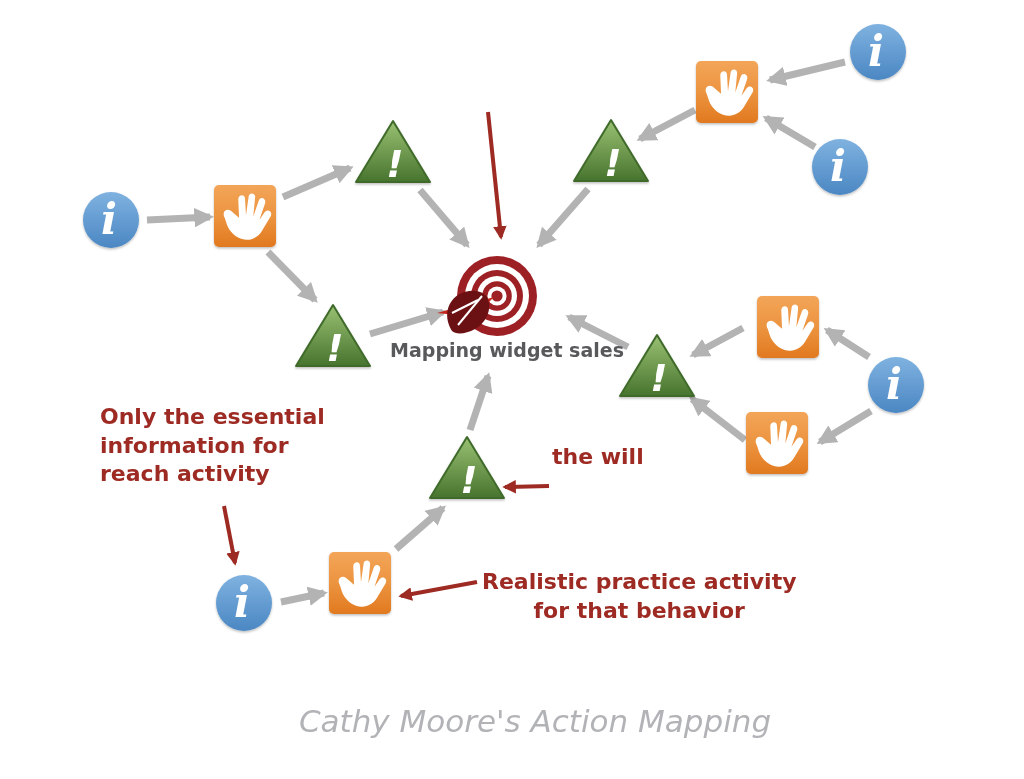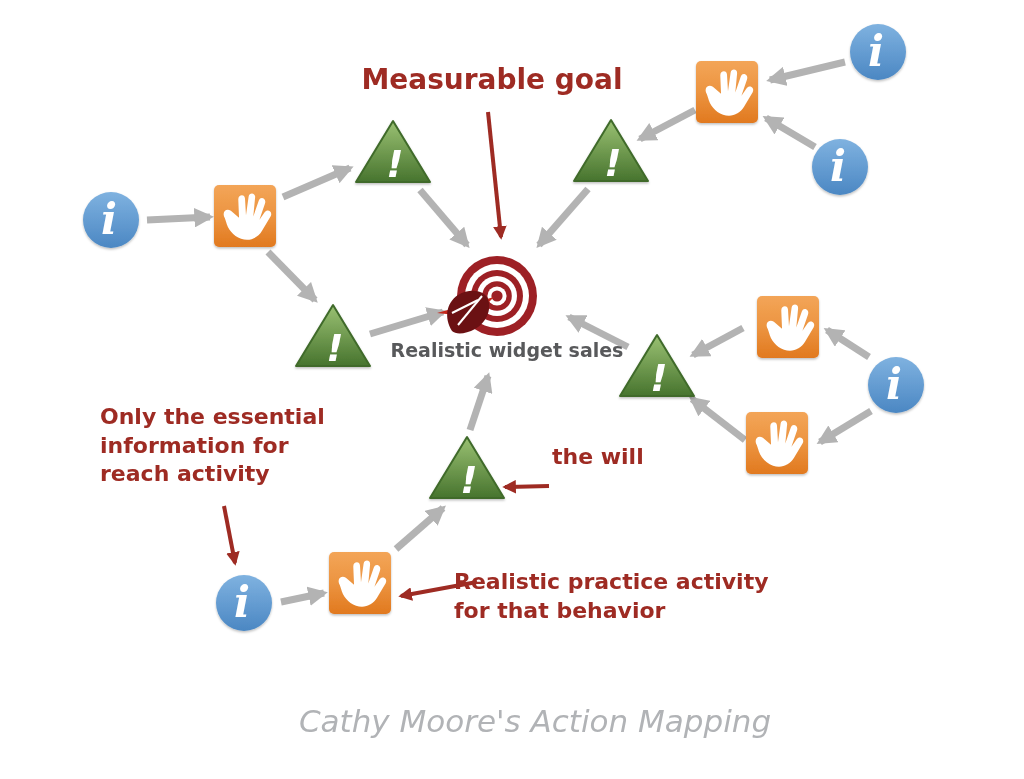--- a/index.html
+++ b/index.html
@@ -10,21 +10,21 @@
   .rarrow{stroke:#9e2b23;stroke-width:4;fill:none;}
   .node-glyph-bang{font-family:"DejaVu Sans",sans-serif;font-weight:bold;font-style:italic;
          font-size:38px;fill:#ffffff;text-anchor:middle;}
   .node-glyph-i{font-family:"DejaVu Serif",serif;font-weight:bold;font-style:italic;
          font-size:42px;fill:#ffffff;text-anchor:middle;}
   .ann{position:absolute;color:#9e2b23;font-weight:bold;line-height:1.3;font-size:22px;
        white-space:nowrap;}
   #ann-measurable{left:342px;top:62px;width:300px;text-align:center;font-size:28px;}
   #ann-essential{left:100px;top:403px;}
   #ann-job{left:552px;top:443px;}
-  #ann-realistic{left:454px;top:568px;}
+  #ann-realistic{left:482px;top:568px;text-align:center;}
   #goal-label{position:absolute;left:377px;top:339px;width:260px;text-align:center;
        color:#58595b;font-size:19px;font-weight:bold;letter-spacing:0;white-space:nowrap;}
   #caption{position:absolute;left:51px;top:703px;width:968px;text-align:center;
        color:#b1b3b6;font-style:italic;font-size:31px;}
 </style>
 </head>
 <body>
 
 <div id="stage">
 
@@ -144,36 +144,33 @@
       <g>
         <polygon points="657,335 620,396 694,396" fill="url(#gradGreen)" stroke="#3f6b2a" stroke-width="2" stroke-linejoin="round" filter="url(#soft)"></polygon>
         <text x="659" y="391" class="node-glyph-bang">!</text>
       </g>
       <g>
         <polygon points="467,437 430,498 504,498" fill="url(#gradGreen)" stroke="#3f6b2a" stroke-width="2" stroke-linejoin="round" filter="url(#soft)"></polygon>
         <text x="469" y="493" class="node-glyph-bang">!</text>
       </g>
     </svg>
 
-  <div class="ann" id="ann-measurable">
-    <div>Measurable goal</div>
-  </div>
 
   <div class="ann" id="ann-essential">
     <div>Only the essential</div>
     <div>information for</div>
     <div>reach activity</div>
   </div>
 
   <div class="ann" id="ann-job">
     <div>the will</div>
   </div>
 
   <div class="ann" id="ann-realistic">
     <div>Realistic practice activity</div>
     <div>for that behavior</div>
   </div>
 
-  <div id="goal-label">Realistic widget sales</div>
+  <div id="goal-label">Mapping widget sales</div>
 
   <div id="caption">Cathy Moore's Action Mapping</div>
 
 </div>
 
 </body></html>

